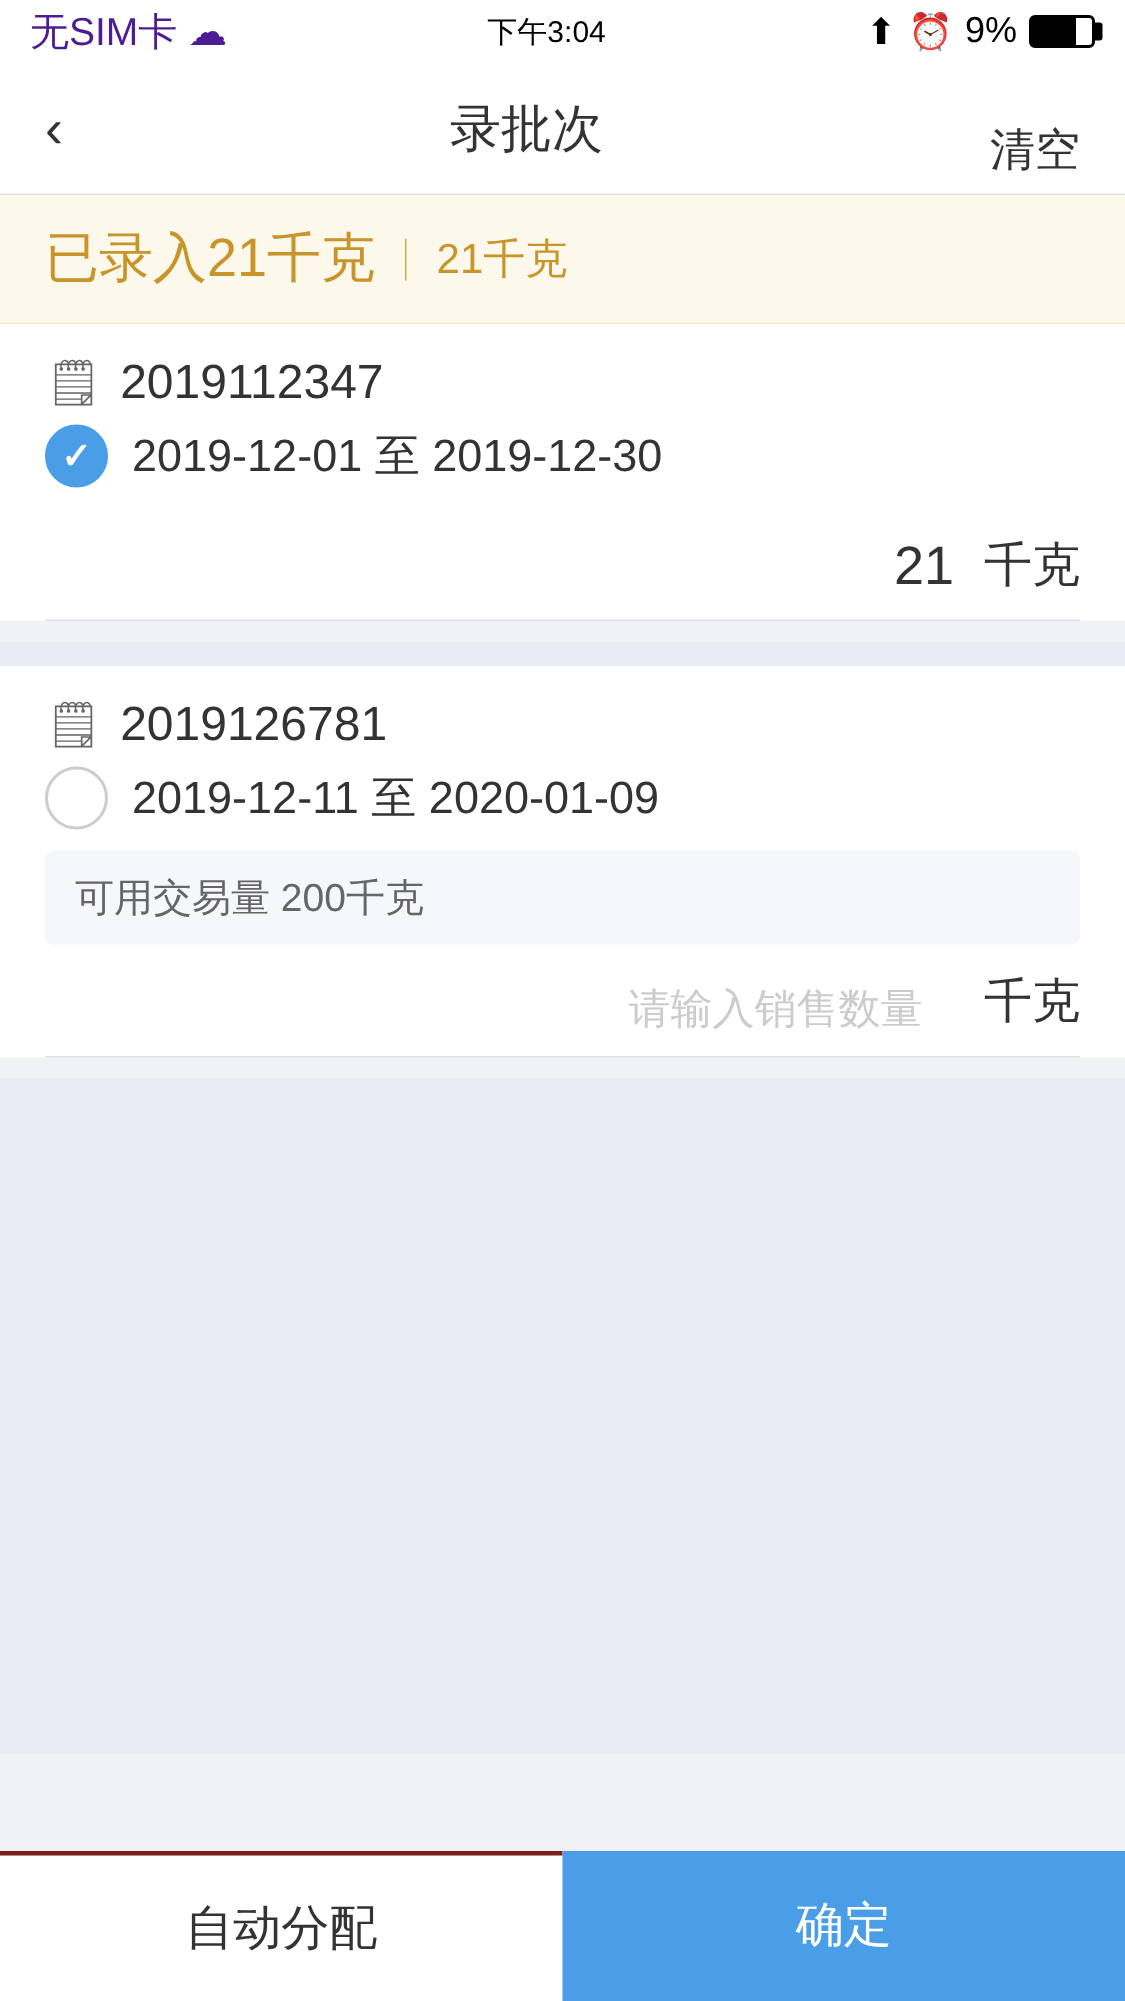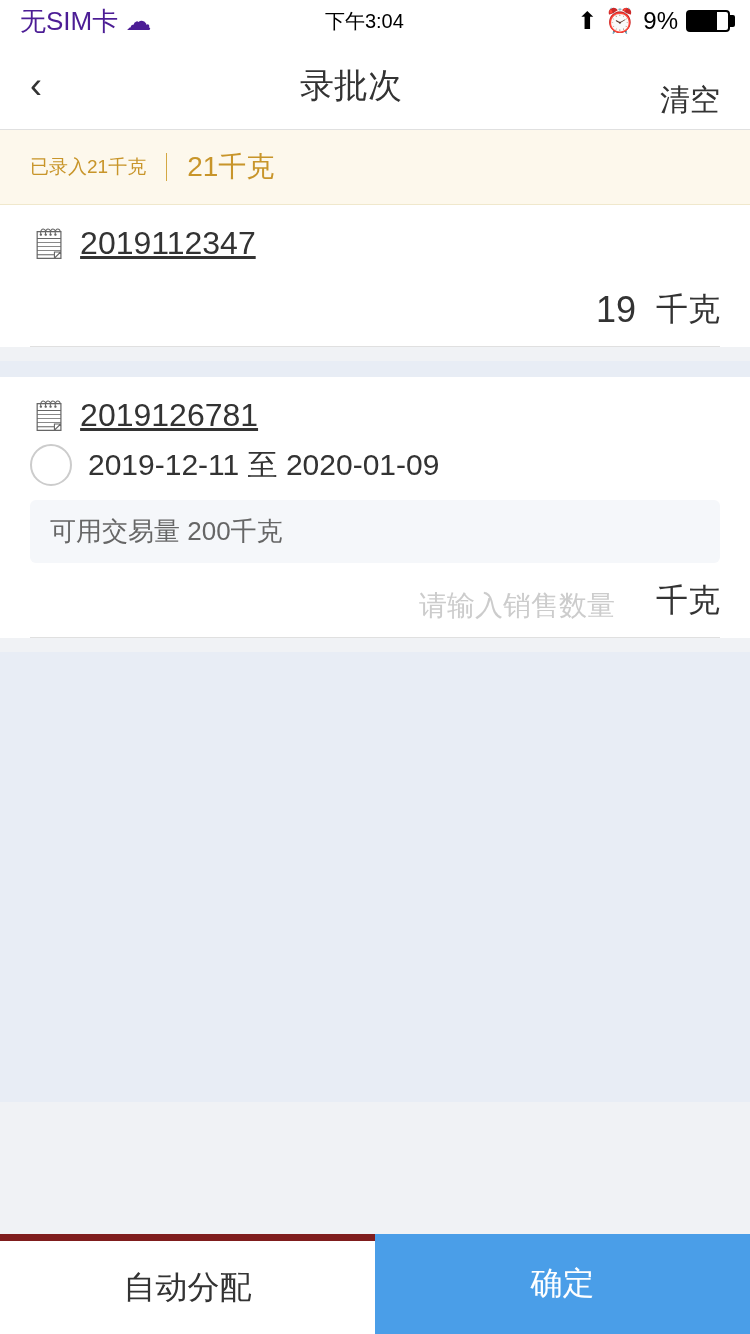--- a/index.html
+++ b/index.html
@@ -94,21 +94,21 @@
     
     .summary-bar {
       background: #fdf8ec;
       padding: 18px 30px;
       display: flex;
       align-items: center;
       gap: 20px;
       border-bottom: 1px solid #f0e8cc;
     }
     .summary-label {
-      font-size: 19px;
+      font-size: 36px;
       color: #c8952a;
     }
     .summary-divider {
       width: 1px;
       height: 28px;
       background: #d4a843;
     }
     .summary-value {
       font-size: 28px;
       color: #c8952a;
@@ -127,21 +127,20 @@
       margin-bottom: 10px;
     }
     .batch-icon {
       font-size: 30px;
       color: #666;
     }
     .batch-id {
       font-size: 32px;
       color: #333;
       font-weight: 500;
-      text-decoration: underline;
     }
 
     .batch-date-row {
       display: flex;
       align-items: center;
       gap: 16px;
       margin-bottom: 14px;
     }
     .radio-circle {
       width: 42px;
@@ -250,21 +249,21 @@
     .btn-auto {
       flex: 1;
       background: #fff;
       border: none;
       font-size: 32px;
       color: #333;
       cursor: pointer;
       display: flex;
       align-items: center;
       justify-content: center;
-      border-top: 7px solid #7f1d1d;
+      border-top: 3px solid #7f1d1d;
     }
     .btn-confirm {
       flex: 1;
       background: #4a9ee8;
       border: none;
       font-size: 32px;
       color: #fff;
       cursor: pointer;
       display: flex;
       align-items: center;
@@ -304,22 +303,26 @@
   <span class="summary-value">21千克</span>
 </div>
 
 <div class="main-scroll">
 
   <div class="batch-item">
     <div class="batch-header">
       <span class="batch-icon">🗒</span>
       <span class="batch-id">2019112347</span>
     </div>
+    <div class="batch-date-row">
+      <div class="radio-circle checked"></div>
+      <span class="batch-date">2019-12-01 至 2019-12-30</span>
+    </div>
     <div class="batch-value-display">
-      <span class="batch-value-num">19</span>
+      <span class="batch-value-num">21</span>
       <span class="batch-value-unit">千克</span>
     </div>
     <div class="divider-line"></div>
   </div>
 
   <div class="section-divider"></div>
 
   <div class="batch-item">
     <div class="batch-header">
       <span class="batch-icon">🗒</span>

